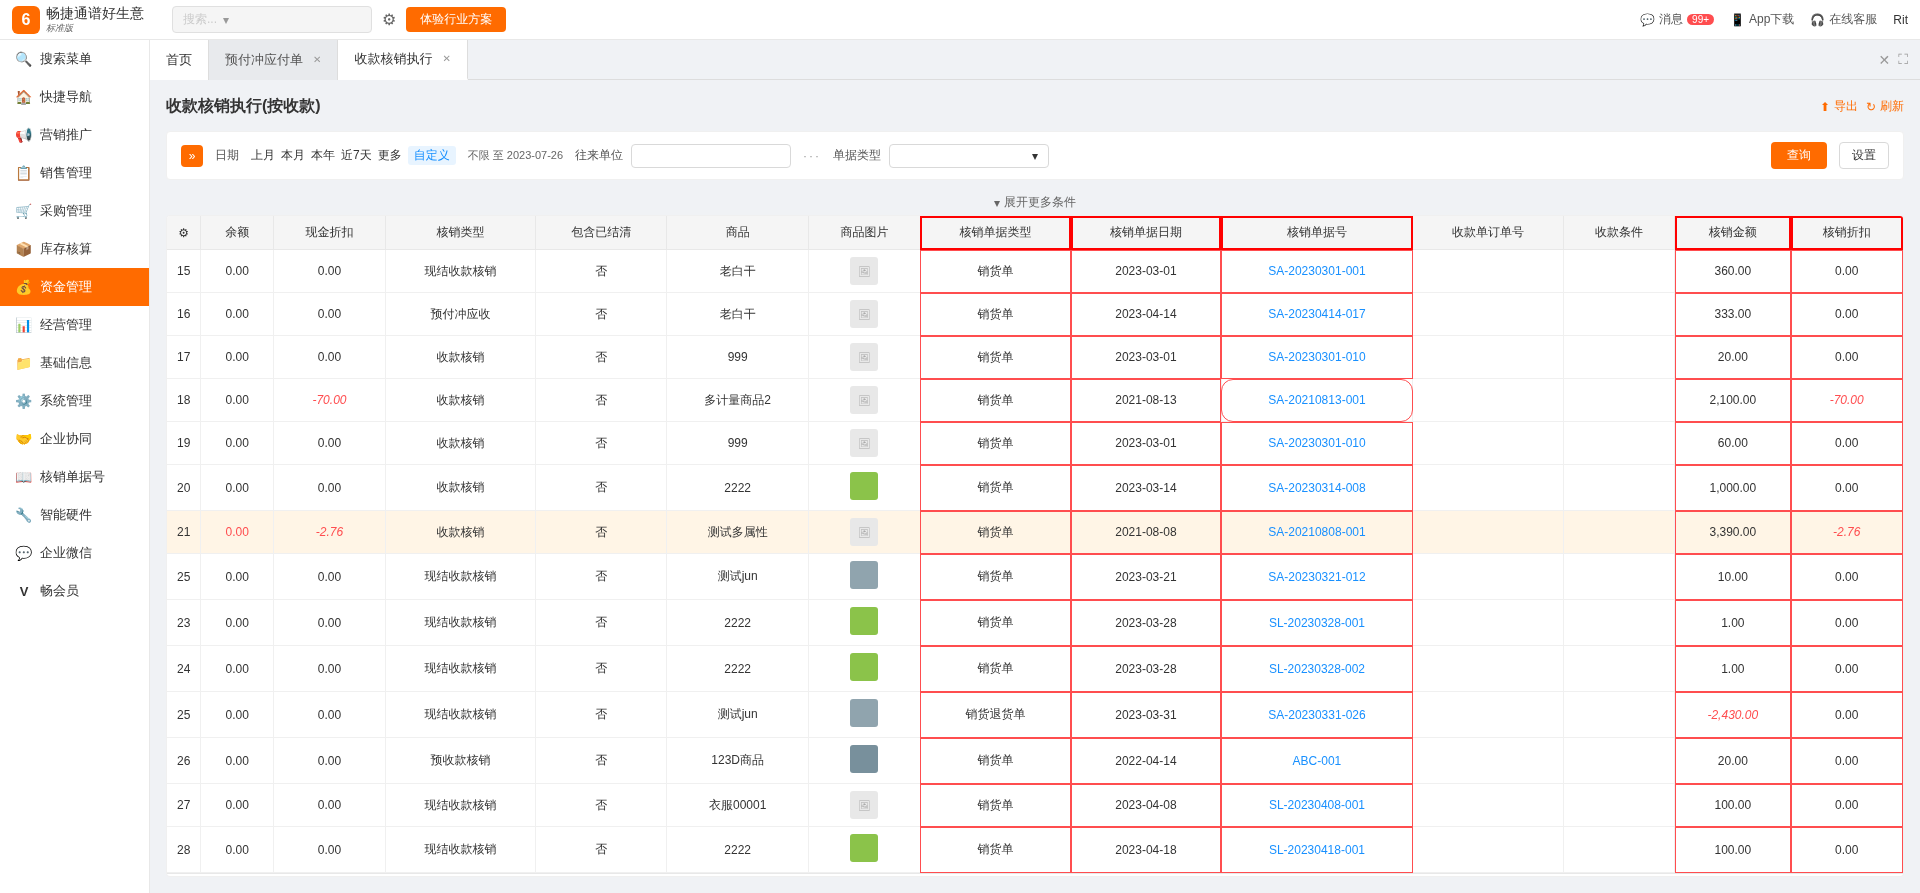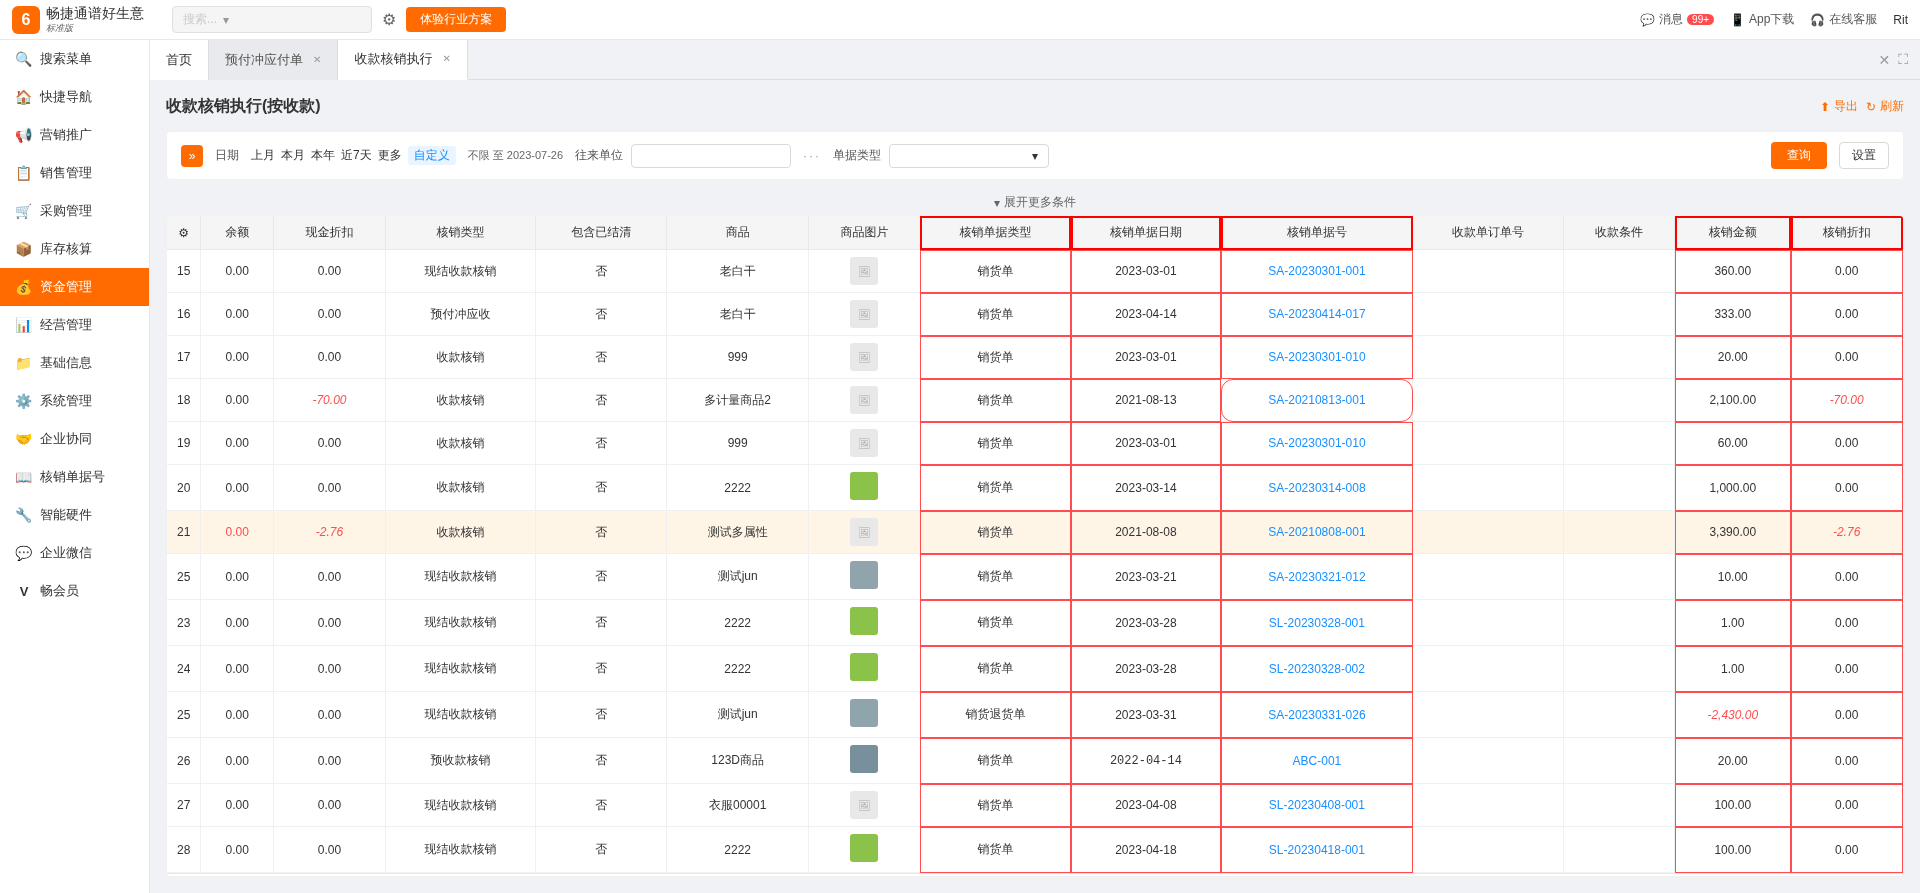--- a/index.html
+++ b/index.html
@@ -443,21 +443,21 @@
               </tr>
               <tr>
                 <td>26</td>
                 <td>0.00</td>
                 <td>0.00</td>
                 <td>预收款核销</td>
                 <td>否</td>
                 <td>123D商品</td>
                 <td><div class="img-product3" style="margin: 0px auto;"></div></td>
                 <td style="outline: rgb(255, 77, 79) solid 1px; outline-offset: -1px;">销货单</td>
-                <td style="outline: rgb(255, 77, 79) solid 1px; outline-offset: -1px; font-family: Liberation Mono, monospace;">2022-04-14</td>
+                <td style="outline: rgb(255, 77, 79) solid 1px; outline-offset: -1px;">2022-04-14</td>
                 <td style="outline: rgb(255, 77, 79) solid 1px; outline-offset: -1px;"><a href="#" class="link-text"></a><a href="#" class="link-text">ABC-001</a></td>
                 <td></td>
                 <td></td>
                 <td style="outline: rgb(255, 77, 79) solid 1px; outline-offset: -1px;">20.00</td>
                 <td style="outline: rgb(255, 77, 79) solid 1px; outline-offset: -1px;">0.00</td>
               </tr>
               <tr>
                 <td>27</td>
                 <td>0.00</td>
                 <td>0.00</td>

